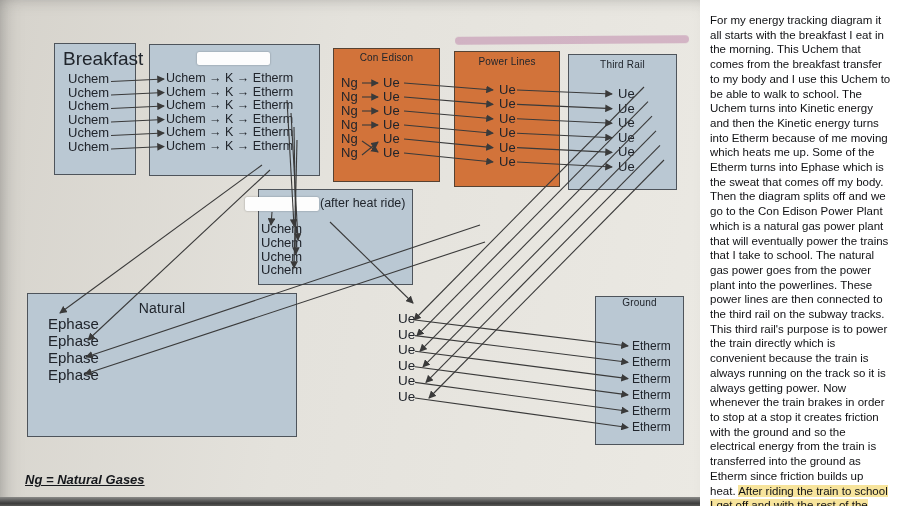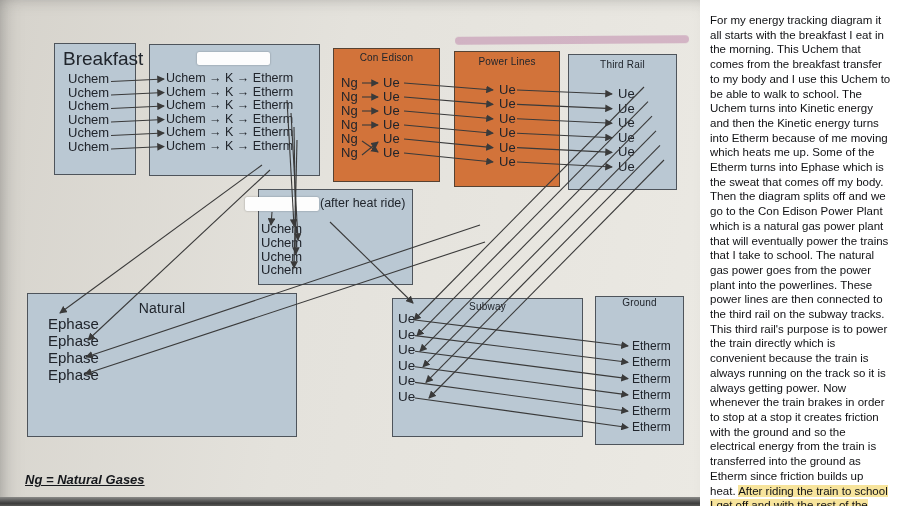--- a/index.html
+++ b/index.html
@@ -121,23 +121,20 @@
     <div class="box blue" style="left:27px;top:293px;width:270px;height:144px;">
       <div class="box-label" style="top:6px;font-size:14px;">Natural</div>
     </div>
     <div class="rows" style="left:36px;top:315px;font-size:15px;line-height:17px;margin-left:12px;">
         <div>Ephase</div>
         <div>Ephase</div>
         <div>Ephase</div>
         <div>Ephase</div>
       </div>
 
-    <div class="box blue" style="left:392px;top:298px;width:191px;height:139px;">
-      <div class="box-label" style="top:2px;">Subway</div>
-    </div>
     <div class="rows" style="left:398px;top:311px;font-size:13.5px;line-height:15.6px;">
         <div>Ue</div>
         <div>Ue</div>
         <div>Ue</div>
         <div>Ue</div>
         <div>Ue</div>
         <div>Ue</div>
       </div>
 
     <div class="box blue" style="left:595px;top:296px;width:89px;height:149px;">

